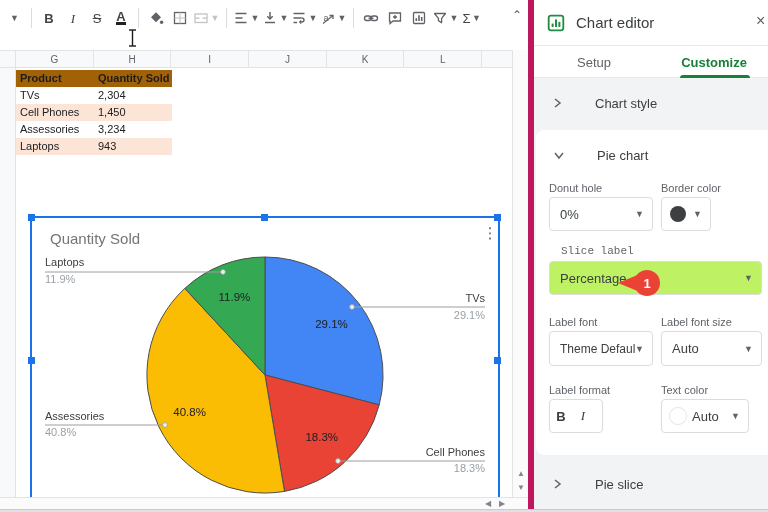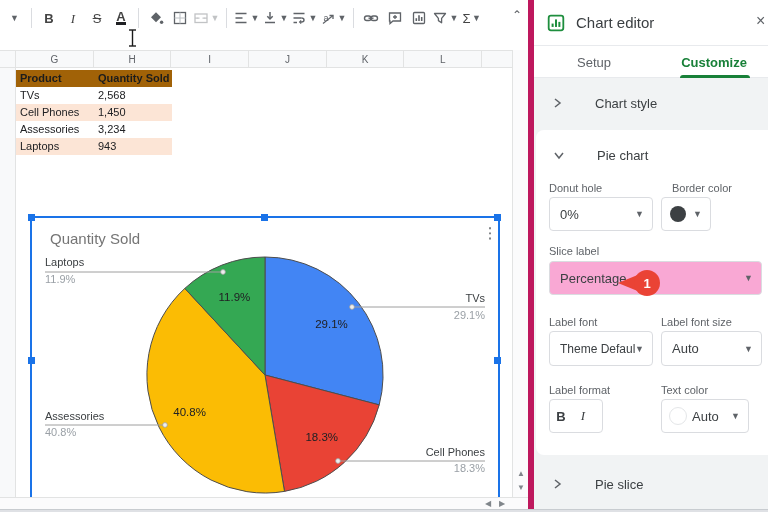--- a/index.html
+++ b/index.html
@@ -199,21 +199,21 @@
       <div class="colhead partial"></div>
     </div>
   <div id="rowstrip" class="abs"></div>
   <div id="datatable" class="abs">
       <div class="trow thead" style="background: #a16207;">
         <div class="tcell">Product</div>
         <div class="tcell">Quantity Sold</div>
       </div>
       <div class="trow " style="background: rgb(255, 255, 255);">
         <div class="tcell">TVs</div>
-        <div class="tcell">2,568</div>
+        <div class="tcell">2,304</div>
       </div>
       <div class="trow " style="background: rgb(252, 229, 214);">
         <div class="tcell">Cell Phones</div>
         <div class="tcell">1,450</div>
       </div>
       <div class="trow " style="background: rgb(255, 255, 255);">
         <div class="tcell">Assessories</div>
         <div class="tcell">3,234</div>
       </div>
       <div class="trow " style="background: rgb(252, 229, 214);">
@@ -315,28 +315,28 @@
       </span>
       <span class="sec-label">Pie chart</span>
     </div>
 
     <div class="fld-label" style="left:13px;top:52px;">Donut hole</div>
     <div class="dd" style="left:13px;top:67px;width:104px;height:34px;">
       <span class="dd-text">0%</span>
       <span class="dd-caret">▼</span>
     </div>
 
-    <div class="fld-label" style="left:136px;top:52px;text-align:center;">Border color</div>
+    <div class="fld-label" style="left:125px;top:52px;text-align:center;">Border color</div>
     <div class="dd" style="left:125px;top:67px;width:50px;height:34px;">
       <span style="width:16px;height:16px;border-radius:50%;background:#3c4043;margin-left:8px;"></span>
       <span class="dd-caret">▼</span>
     </div>
 
-    <div class="fld-label" style="left:13px;top:115px;">Slice label</div>
-    <div class="dd" style="left:13px;top:131px;width:213px;height:34px;background:#f9a8d4;">
+    <div class="fld-label" style="left:25px;top:115px;font-family:Liberation Mono, monospace;">Slice label</div>
+    <div class="dd" style="left:13px;top:131px;width:213px;height:34px;background:#bef264;">
       <span class="dd-text">Percentage</span>
       <span class="dd-caret">▼</span>
     </div>
     <svg id="balloon" width="50" height="28" viewBox="0 0 50 28">
       <polygon points="4,14 26,5 26,23" fill="#ea4335"></polygon>
       <circle cx="33" cy="14" r="13" fill="#ea4335"></circle>
       <text x="33" y="18.5" text-anchor="middle" font-size="13" font-weight="bold" fill="#ffffff">1</text>
     </svg>
 
     <div class="fld-label" style="left:13px;top:186px;">Label font</div>

